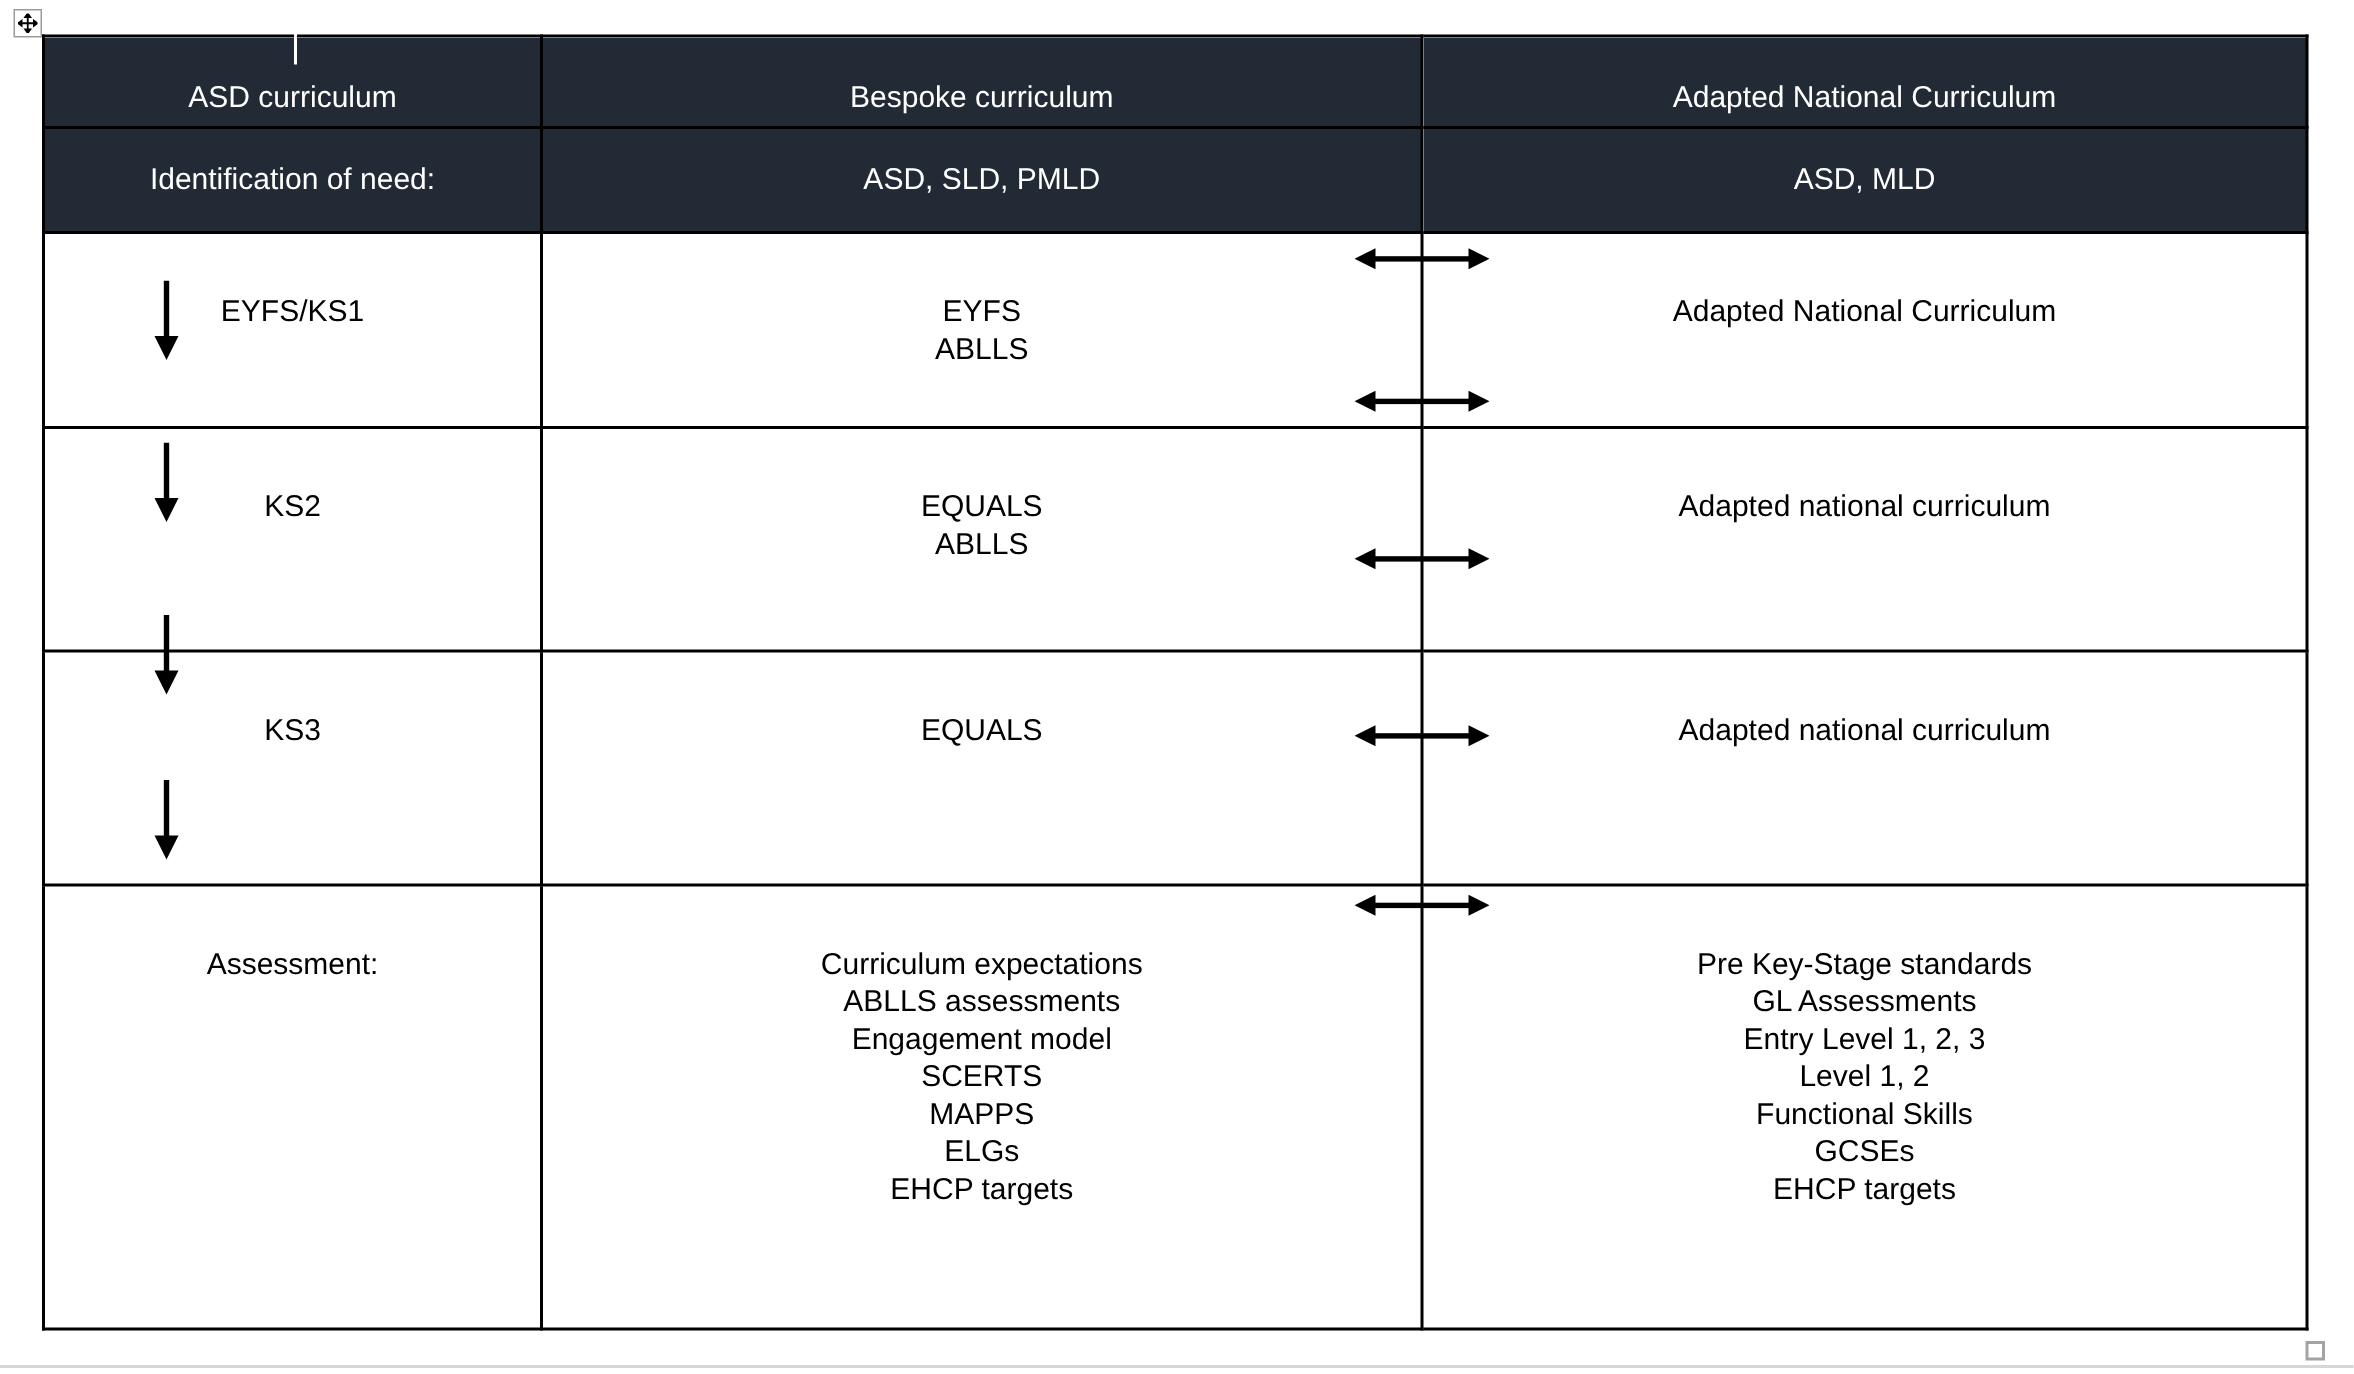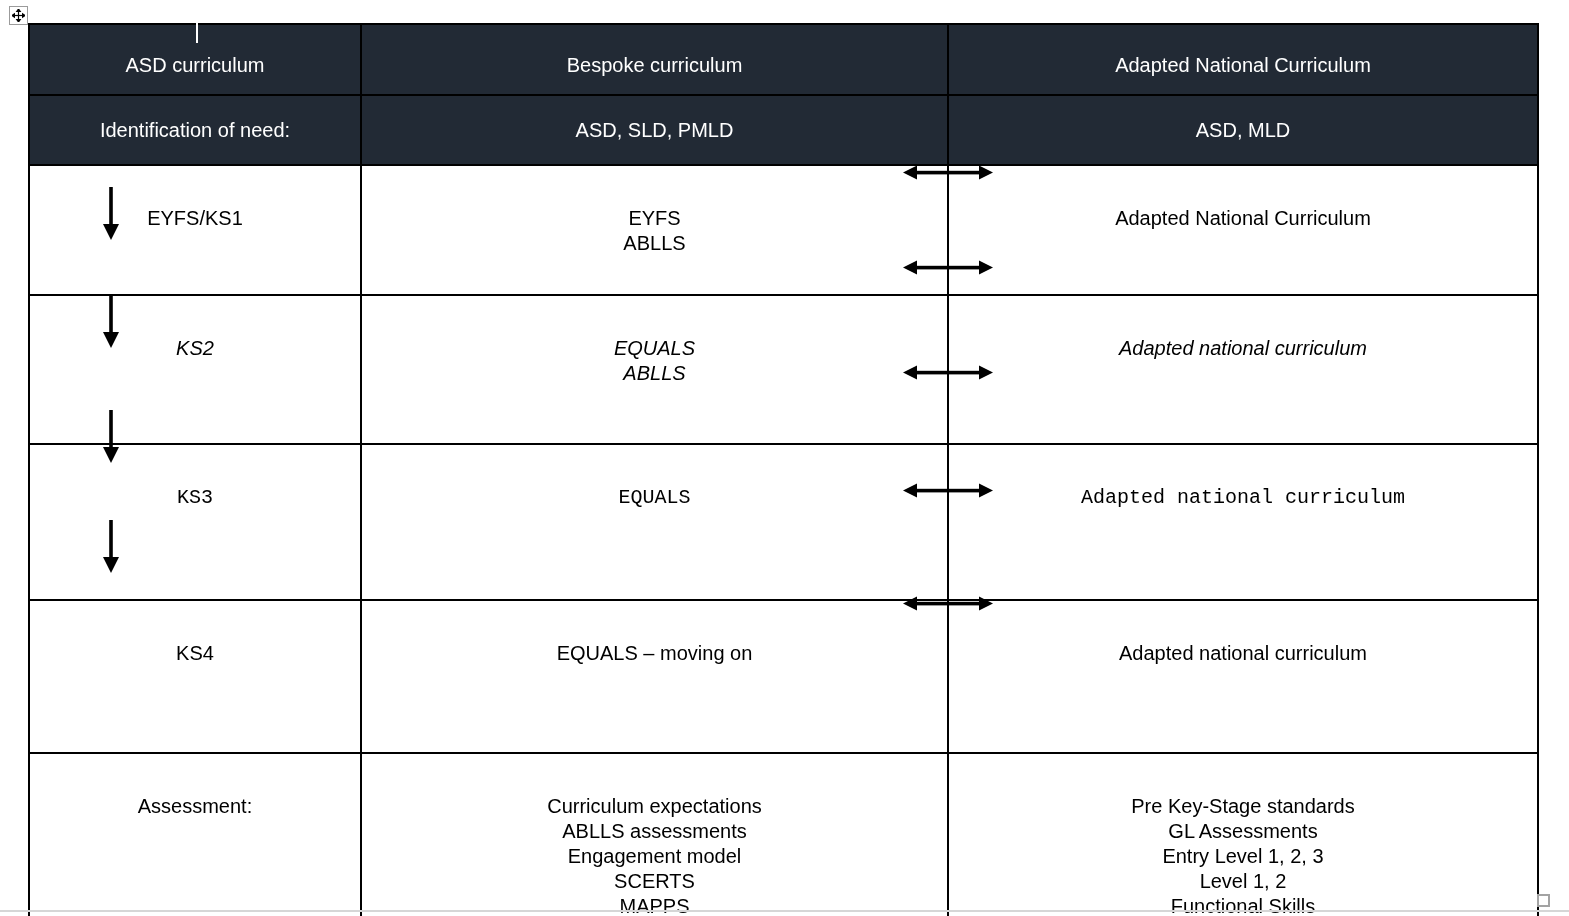--- a/index.html
+++ b/index.html
@@ -15,28 +15,28 @@
     position:absolute; left:28px; top:23px;
     width:1509px; border-collapse:collapse; table-layout:fixed;
   }
   table.curriculum td {
     border:2px solid #000; text-align:center;
     font-size:20px; line-height:25px; padding:0;
     white-space:pre-line; overflow:hidden;
   }
   tr.hrow td {
     background:#222A35; color:#fff; vertical-align:bottom;
-    padding-bottom:16px; white-space:nowrap;
+    padding-bottom:6px; white-space:nowrap;
   }
   tr.h1 td { height:53px; }
   tr.h2 td { height:47px; padding-bottom:21px; }
   tr.drow td { vertical-align:top; padding-top:40px; }
   tr.r1 td { height:88px; }
-  tr.r2 td { height:107px;font-style:italic; }
-  tr.r3 td { height:114px;font-family:Liberation Mono, monospace; }
+  tr.r2 td { height:107px; }
+  tr.r3 td { height:114px; }
   tr.r4 td { height:111px; }
   tr.r5 td { height:96px; }
   tr.r6 td { height:254px; }
 
   
   .abs { position:absolute; }
   .down-arrow { left:102px; width:18px; height:54px; }
   .da1 { top:187px; } .da2 { top:295px; } .da3 { top:410px; } .da4 { top:520px; }
   .dbl-arrow { left:903px; width:90px; height:17px; }
   .ha1 { top:164px; } .ha2 { top:259px; } .ha3 { top:364px; }
@@ -99,25 +99,20 @@
       <td>KS2</td>
       <td>EQUALS
 ABLLS</td>
       <td>Adapted national curriculum</td>
     </tr>
     <tr class="drow r3">
       <td>KS3</td>
       <td>EQUALS</td>
       <td>Adapted national curriculum</td>
     </tr>
-    <tr class="drow r4">
-      <td>KS4</td>
-      <td>EQUALS – moving on</td>
-      <td>Adapted national curriculum</td>
-    </tr>
     <tr class="drow r6">
       <td>Assessment:</td>
       <td>Curriculum expectations
 ABLLS assessments
 Engagement model
 SCERTS
 MAPPS
 ELGs
 EHCP targets</td>
       <td>Pre Key-Stage standards

